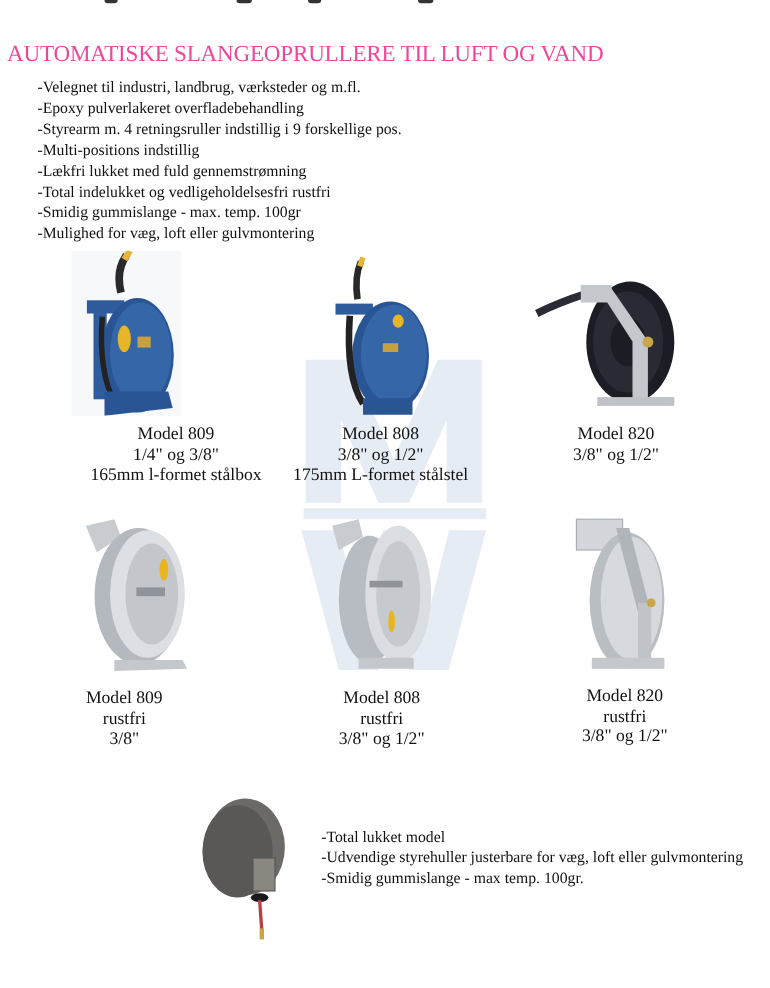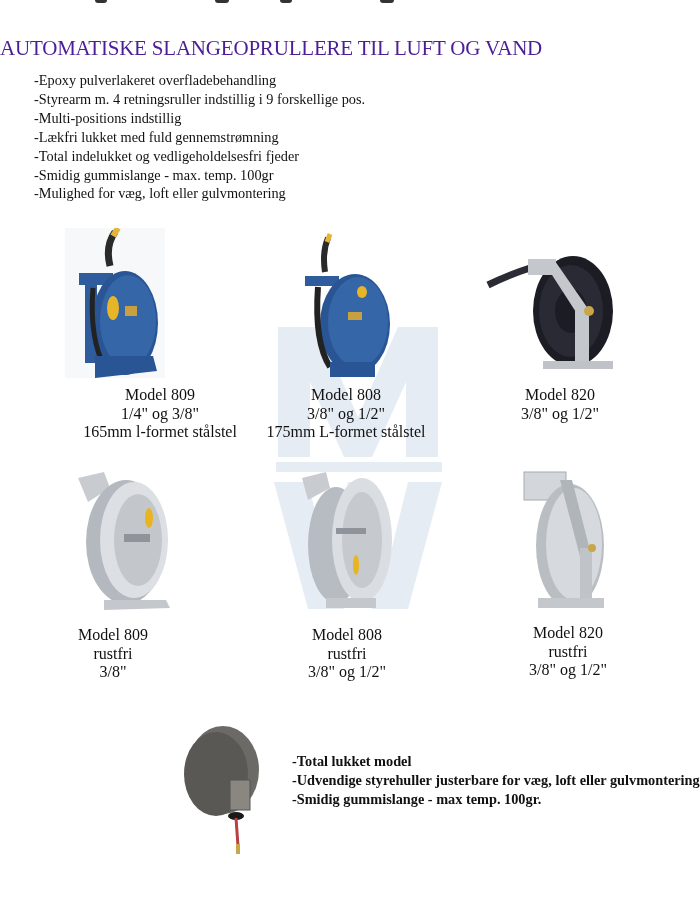--- a/index.html
+++ b/index.html
@@ -1,24 +1,24 @@
 <!DOCTYPE html>
 <html><head>
 <meta charset="utf-8">
 <style>
   html, body { margin:0; padding:0; }
   body { width:700px; height:898px; position:relative; overflow:hidden; background:#ffffff; font-family:"Liberation Serif", serif; color:#111; }
   .abs { position:absolute; }
-  .title { left:0; width:555px; top:36px; font-size:21px; letter-spacing:-0.2px; color:#4c1d95; }
+  .title { left:0; width:555px; top:36px; text-align:center; font-size:21px; letter-spacing:-0.2px; color:#ec4899; }
   .features { left:34px; top:71px; font-size:14.3px; line-height:18.9px; }
   .features div { white-space:nowrap; }
   .cap { text-align:center; font-size:16px; line-height:18.5px; white-space:nowrap; }
   .wm { position:absolute; background:#e6ecf4; }
   .reel { position:absolute; }
-  .bottom-list { left:292px; top:752px; font-size:14.3px; line-height:18.8px; white-space:nowrap;font-weight:bold; }
+  .bottom-list { left:292px; top:752px; font-size:14.3px; line-height:18.8px; white-space:nowrap; }
 </style>
 </head>
 <body>
 
 <div class="abs" style="left:95px;top:0;width:380px;height:6px;">
   <div style="position:absolute;left:0;top:0;width:12px;height:3px;background:#333;border-radius:0 0 6px 6px;"></div>
   <div style="position:absolute;left:120px;top:0;width:14px;height:3px;background:#333;border-radius:0 0 6px 6px;"></div>
   <div style="position:absolute;left:185px;top:0;width:12px;height:3px;background:#333;border-radius:0 0 6px 6px;"></div>
   <div style="position:absolute;left:285px;top:0;width:14px;height:3px;background:#333;border-radius:0 0 6px 6px;"></div>
 </div>
@@ -31,25 +31,26 @@
   <div class="wm" style="left:8px;top:140px;width:166px;height:10px;"></div>
 
   <svg width="180" height="140" style="position:absolute;left:0;top:155px">
     <polygon points="6,5 40,5 62,95 80,5 100,5 118,95 140,5 174,5 140,132 104,132 90,70 76,132 40,132" fill="#e6ecf4"></polygon>
   </svg>
 </div>
 
 <div class="abs title">AUTOMATISKE SLANGEOPRULLERE TIL LUFT OG VAND</div>
 
 <div class="abs features">
+  <div>-Velegnet til industri, landbrug, værksteder og m.fl.</div>
   <div>-Epoxy pulverlakeret overfladebehandling</div>
   <div>-Styrearm m. 4 retningsruller indstillig i 9 forskellige pos.</div>
   <div>-Multi-positions indstillig</div>
   <div>-Lækfri lukket med fuld gennemstrømning</div>
-  <div>-Total indelukket og vedligeholdelsesfri fjeder</div>
+  <div>-Total indelukket og vedligeholdelsesfri rustfri</div>
   <div>-Smidig gummislange - max. temp. 100gr</div>
   <div>-Mulighed for væg, loft eller gulvmontering</div>
 </div>
 
 <div class="reel" style="left:65px;top:228px;width:100px;height:150px;background:#f7f8fa;">
   <svg width="100" height="150">
     <path d="M45,38 Q40,18 50,4" stroke="#2a2a2a" stroke-width="7" fill="none"></path>
     <path d="M48,8 L53,0" stroke="#e5b53a" stroke-width="6"></path>
     <rect x="14" y="45" width="34" height="12" fill="#2e5c9c"></rect>
     <rect x="20" y="50" width="12" height="85" fill="#2e5c9c"></rect>
@@ -84,21 +85,21 @@
     <polygon points="60,8 72,8 108,60 100,70" fill="#c4c8cc"></polygon>
     <rect x="92" y="58" width="14" height="55" fill="#c4c8cc"></rect>
     <circle cx="106" cy="58" r="5" fill="#c9a64a"></circle>
     <rect x="60" y="108" width="70" height="8" fill="#bfc3c7"></rect>
   </svg>
 </div>
 
 <div class="abs cap" style="left:60px;width:200px;top:386px;">
   <div>Model 809</div>
   <div>1/4" og 3/8"</div>
-  <div>165mm l-formet stålstel</div>
+  <div>165mm l-formet stålbox</div>
 </div>
 <div class="abs cap" style="left:246px;width:200px;top:386px;">
   <div>Model 808</div>
   <div>3/8" og 1/2"</div>
   <div>175mm L-formet stålstel</div>
 </div>
 <div class="abs cap" style="left:460px;width:200px;top:386px;">
   <div>Model 820</div>
   <div>3/8" og 1/2"</div>
 </div>

